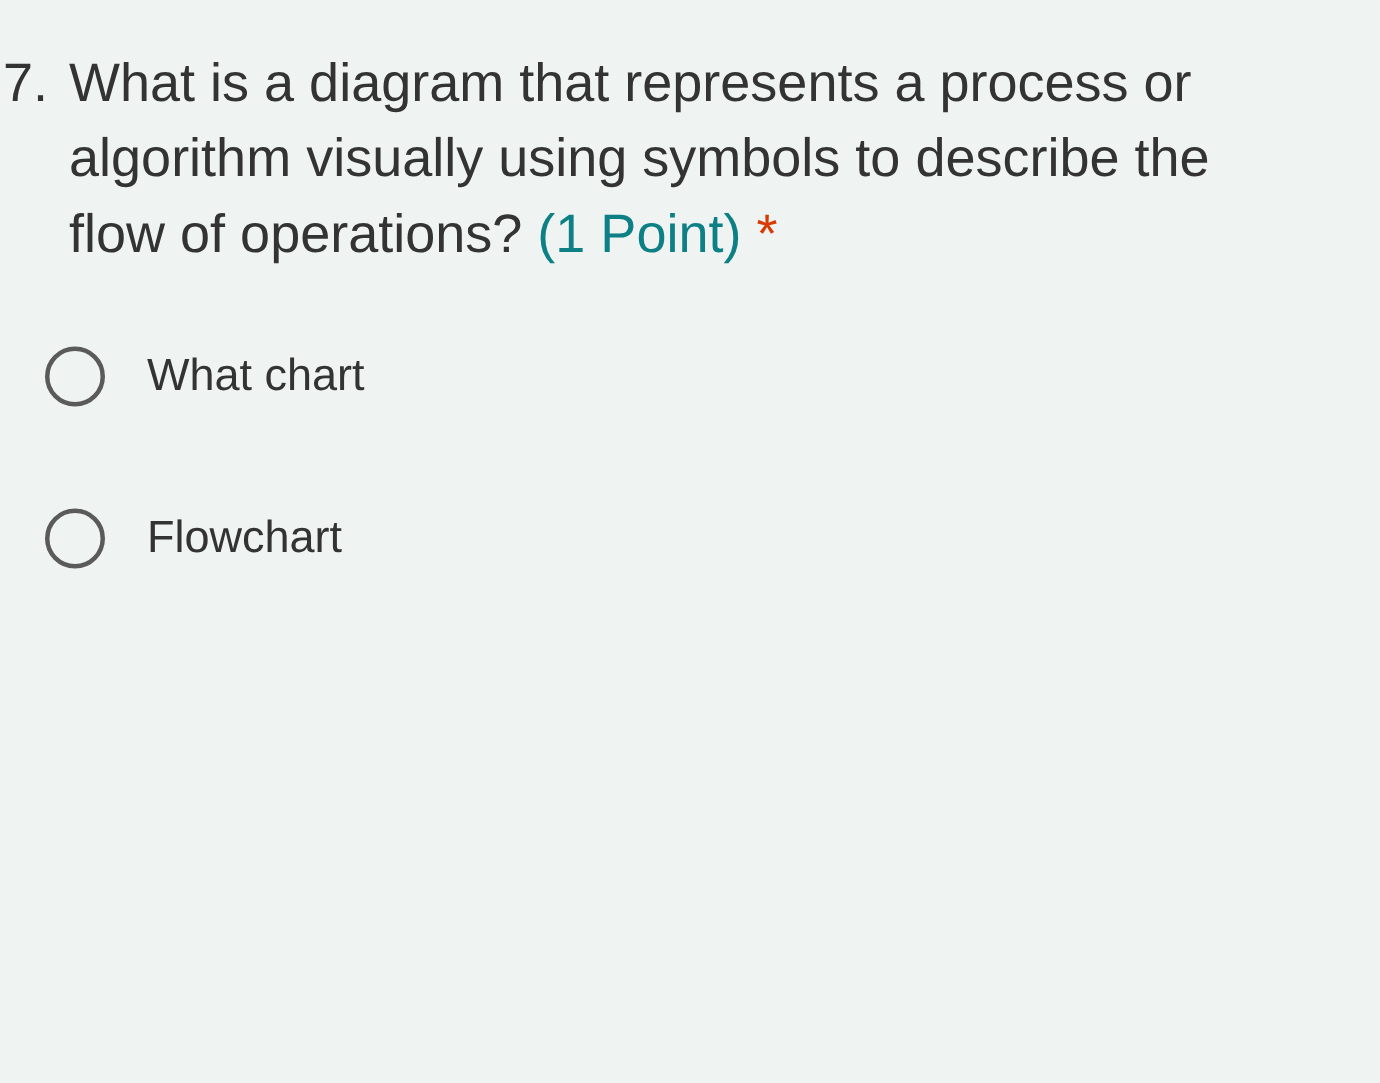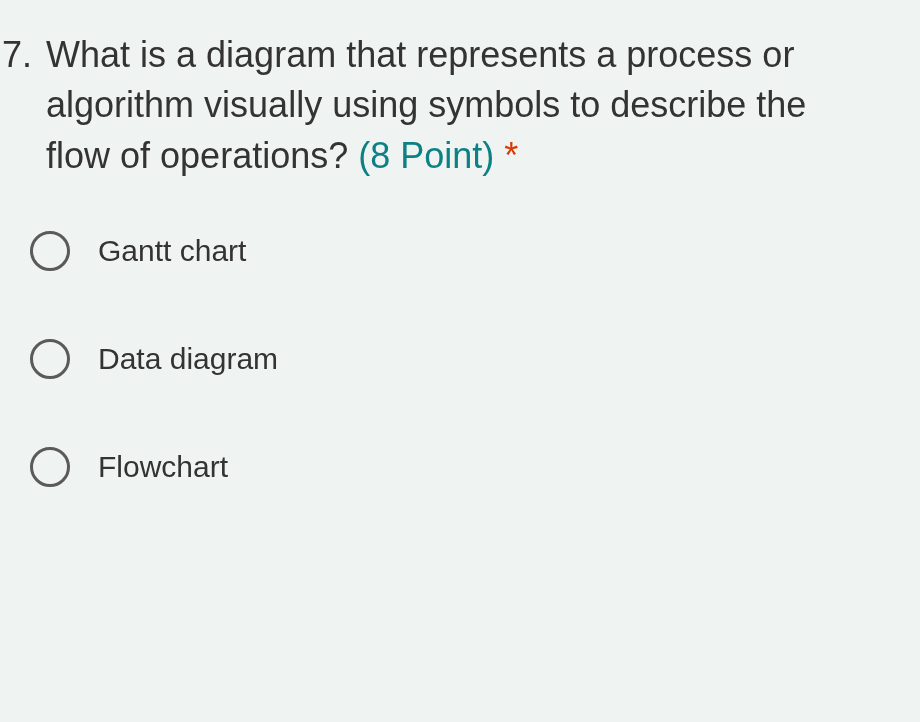--- a/index.html
+++ b/index.html
@@ -68,32 +68,28 @@
     }
   </style>
 </head>
 <body>
 
 <div class="question-block">
   <div class="question-header">
     <div class="question-number">7.</div>
     <div class="question-text-wrap">
       <span>What is a diagram that represents a process or algorithm visually using symbols to describe the flow of operations?</span>
-      <span class="points">(8 Point)</span>
+      <span class="points">(1 Point)</span>
       <span class="required">*</span>
     </div>
   </div>
 
   <div class="options">
     <div class="option-row">
       <div class="radio-circle"></div>
-      <div class="option-label">Gantt chart</div>
-    </div>
-    <div class="option-row">
-      <div class="radio-circle"></div>
-      <div class="option-label">Data diagram</div>
+      <div class="option-label">What chart</div>
     </div>
     <div class="option-row">
       <div class="radio-circle"></div>
       <div class="option-label">Flowchart</div>
     </div>
   </div>
 </div>
 
 </body></html>

